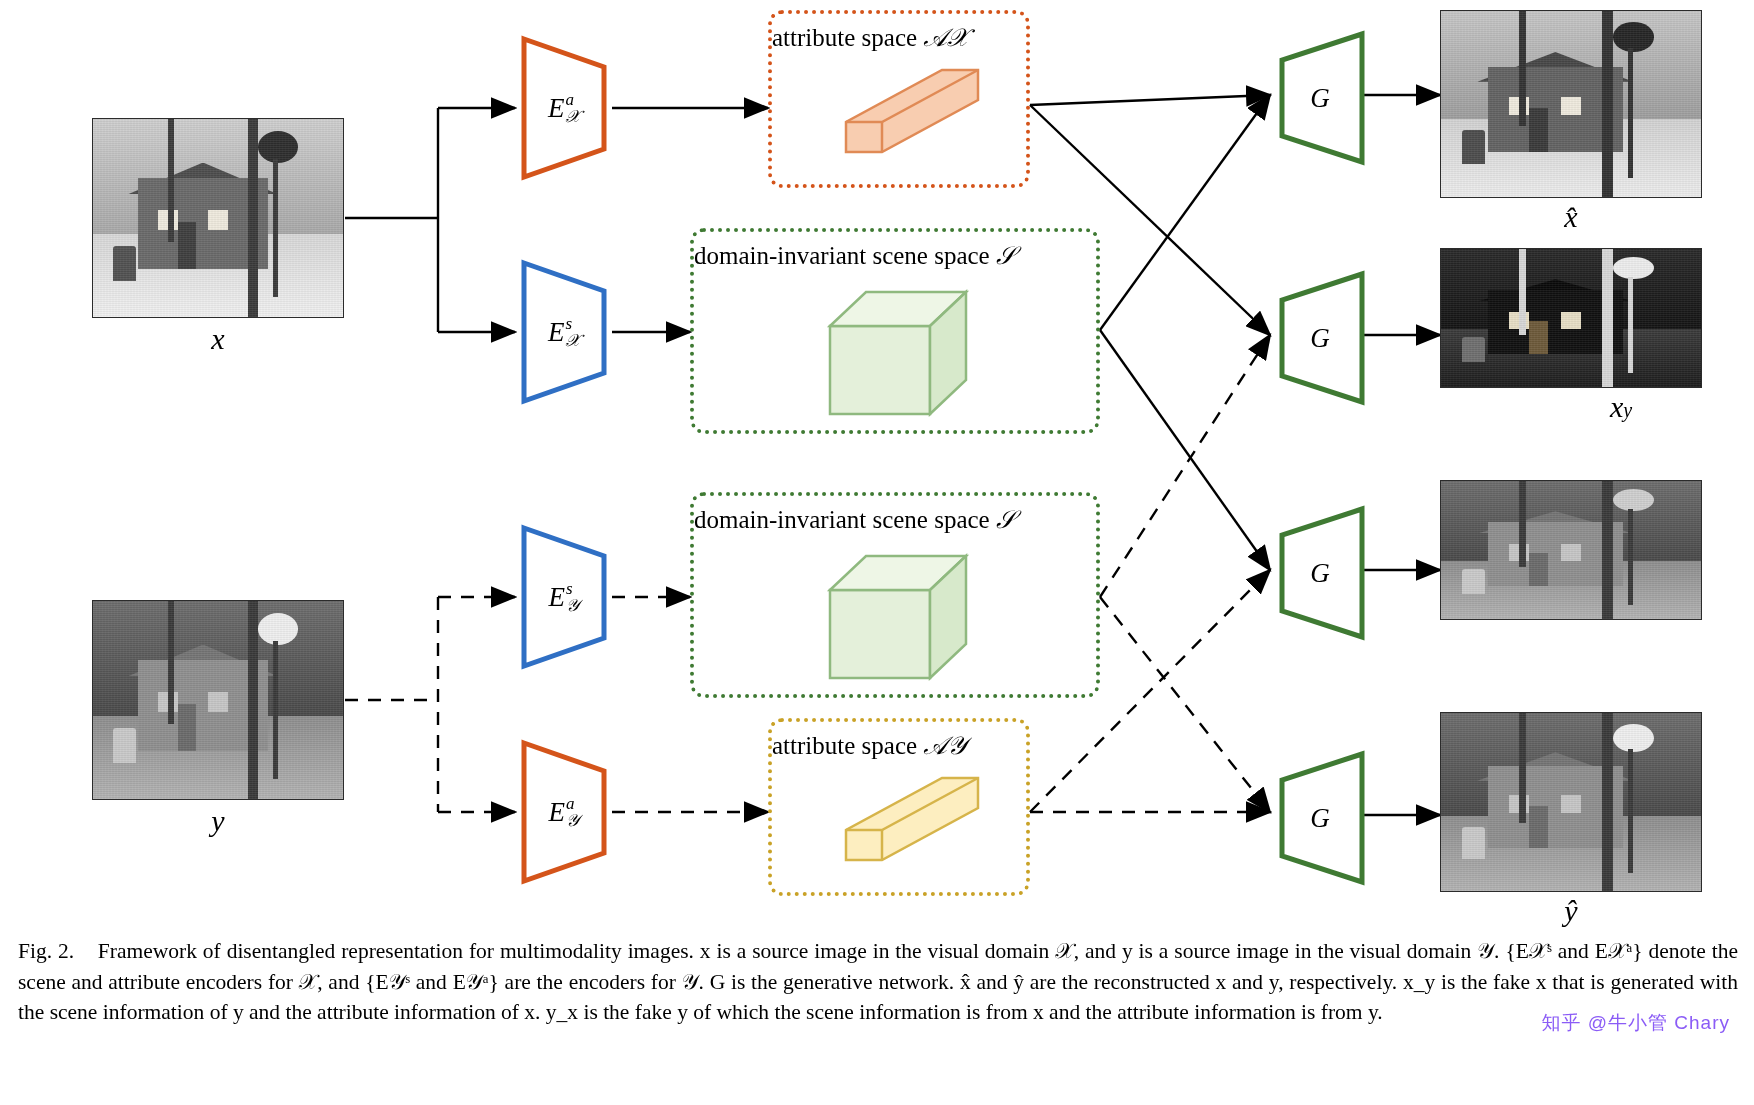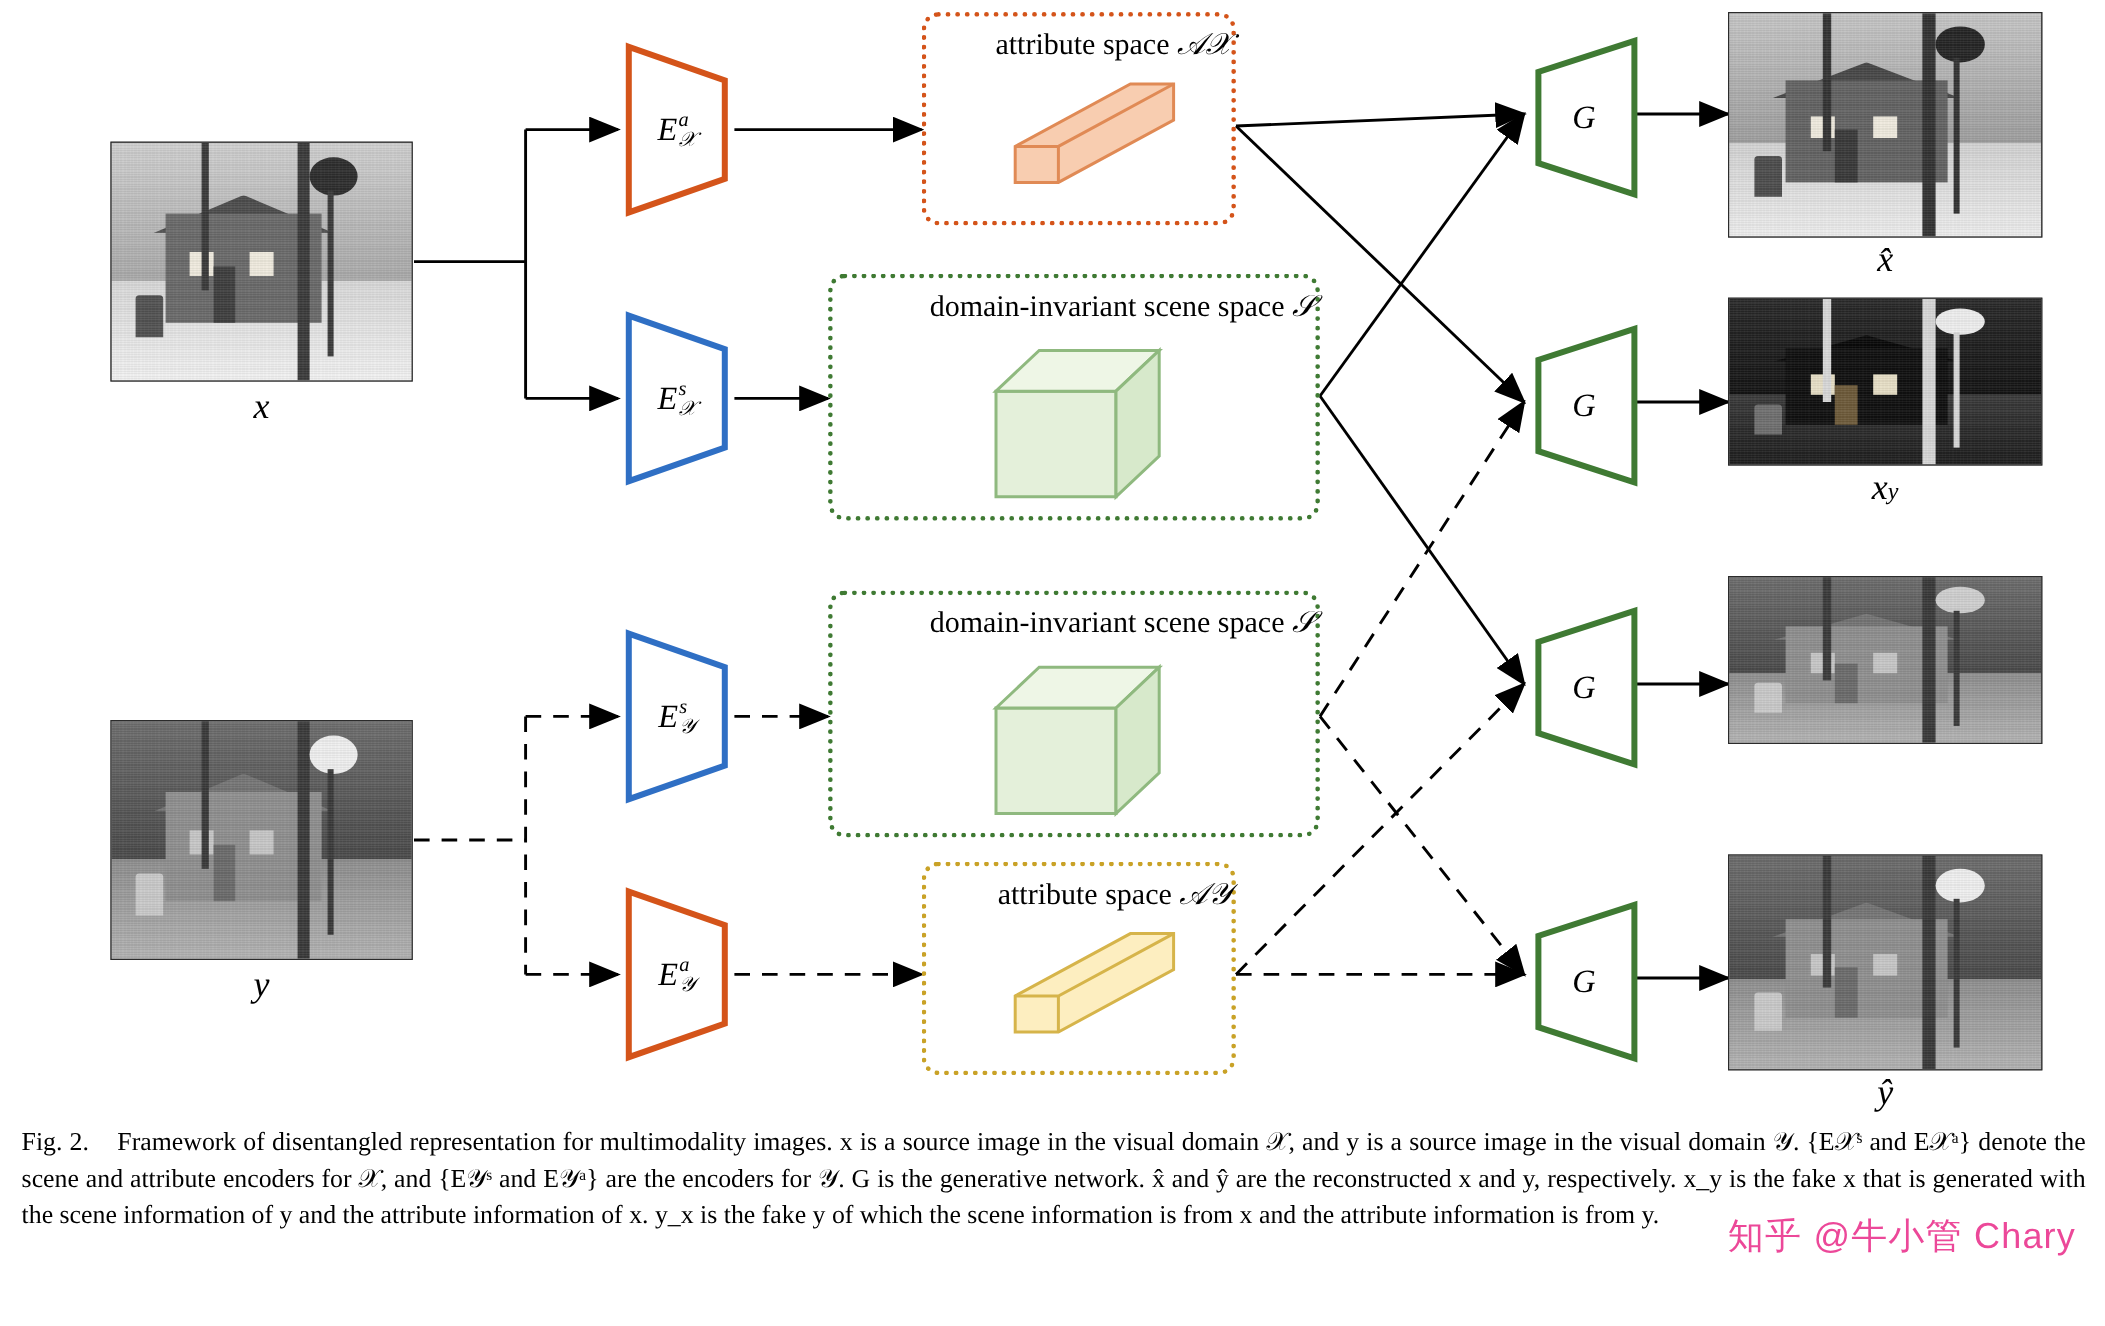--- a/index.html
+++ b/index.html
@@ -68,36 +68,36 @@
   .trap{position:absolute;}
   .trap svg{display:block;overflow:visible;}
   .trap .lbl{position:absolute;left:0;top:0;width:100%;height:100%;
       display:flex;align-items:center;justify-content:center;
       font-family:"Liberation Serif",serif;font-style:italic;font-size:27px;}
   .supsub{display:inline-block;position:relative;top:0;font-size:17px;line-height:1;text-align:left;margin-left:1px;}
   .supsub i{display:block;font-style:italic;}
 
   
   .boxwrap{position:absolute;box-sizing:border-box;border-radius:14px;}
-  .boxwrap .cap{position:absolute;left:0;top:10px;width:100%;text-align:right;
+  .boxwrap .cap{position:absolute;left:0;top:10px;width:100%;text-align:left;
       font-family:"Liberation Serif",serif;font-size:25px;}
   .cap .cal{font-family:"Liberation Serif",serif;font-style:italic;}
 
   
   .cube{position:absolute;}
   .bar{position:absolute;}
 
   .mathlbl{position:absolute;font-family:"Liberation Serif",serif;font-style:italic;font-size:30px;text-align:center;}
   .mathlbl .s{font-size:20px;font-style:italic;}
 
   
   .caption{position:absolute;left:18px;top:936px;width:1720px;
       font-family:"Liberation Serif",serif;font-size:21.5px;line-height:1.42;text-align:justify;}
   .wm{position:absolute;right:24px;top:1010px;font-family:"Liberation Sans",sans-serif;
-      font-size:30px;color:#ec4899;letter-spacing:1px;}
+      font-size:19px;color:#8b5cf6;letter-spacing:1px;}
 </style>
 </head>
 <body>
 
 <div id="stage">
 
   <svg class="wires" viewBox="0 0 1754 1105">
     <defs>
       <marker id="ah" markerWidth="11" markerHeight="9" refX="10" refY="4.5" orient="auto">
         <path d="M0,0 L11,4.5 L0,9 z" fill="#000"></path>
@@ -321,21 +321,21 @@
     <div class="win" style="left:26%;top:46%;width:8%;height:12%;"></div>
     <div class="win" style="left:46%;top:46%;width:8%;height:12%;"></div>
     <div class="door"></div>
       <div class="trunk"></div>
       <div class="trunk2"></div>
     <div class="sign"></div>
       <div class="post"></div>
       <div class="stone"></div>
     <div class="noise"></div>
   </div>
-  <div class="mathlbl" style="left:1440px;top:390px;width:262px;">
+  <div class="mathlbl" style="left:1490px;top:390px;width:262px;">
     <span>x</span><span class="s">y</span>
   </div>
 
   <div class="photo ph-ir" style="left:1440px;top:480px;width:262px;height:140px;">
     <div class="sky"></div>
       <div class="ground"></div>
     <div class="roof"></div>
       <div class="house"></div>
     <div class="win" style="left:26%;top:46%;width:8%;height:12%;"></div>
     <div class="win" style="left:46%;top:46%;width:8%;height:12%;"></div>

